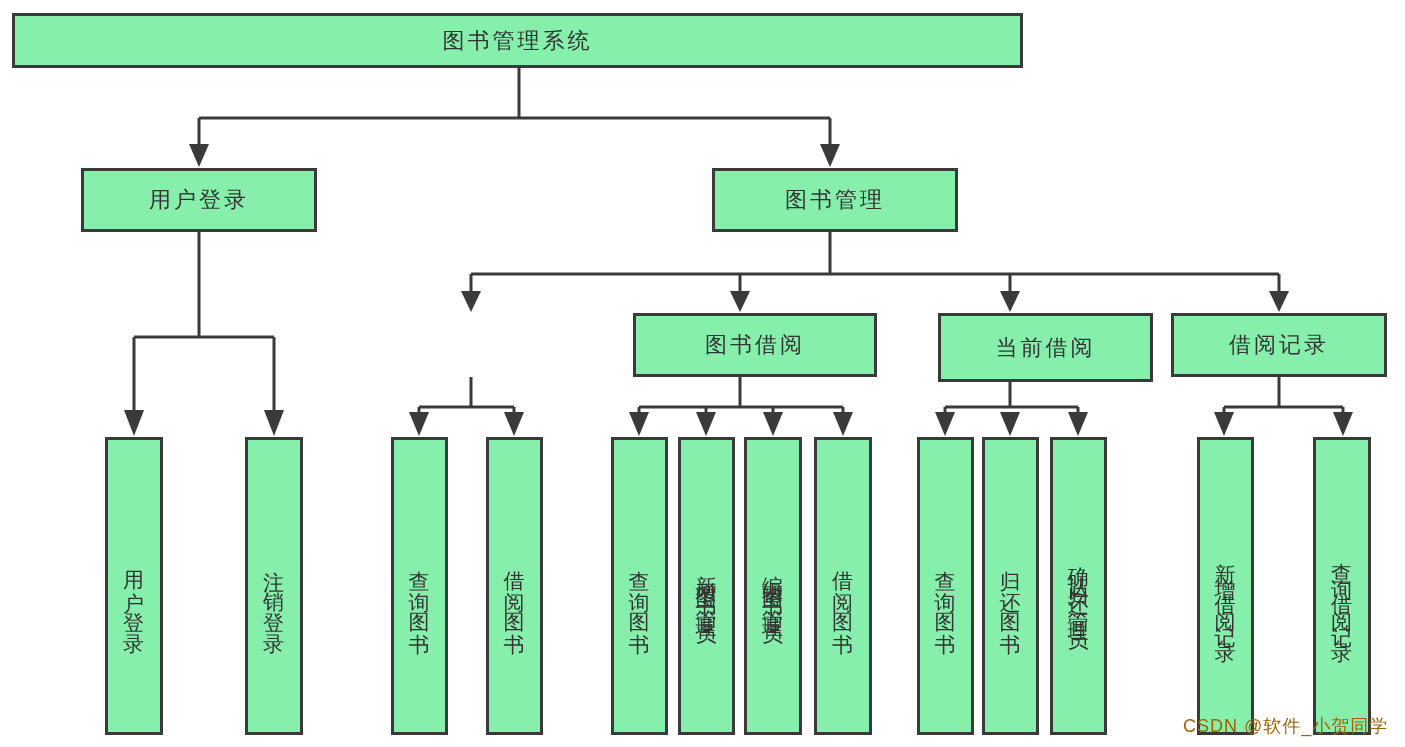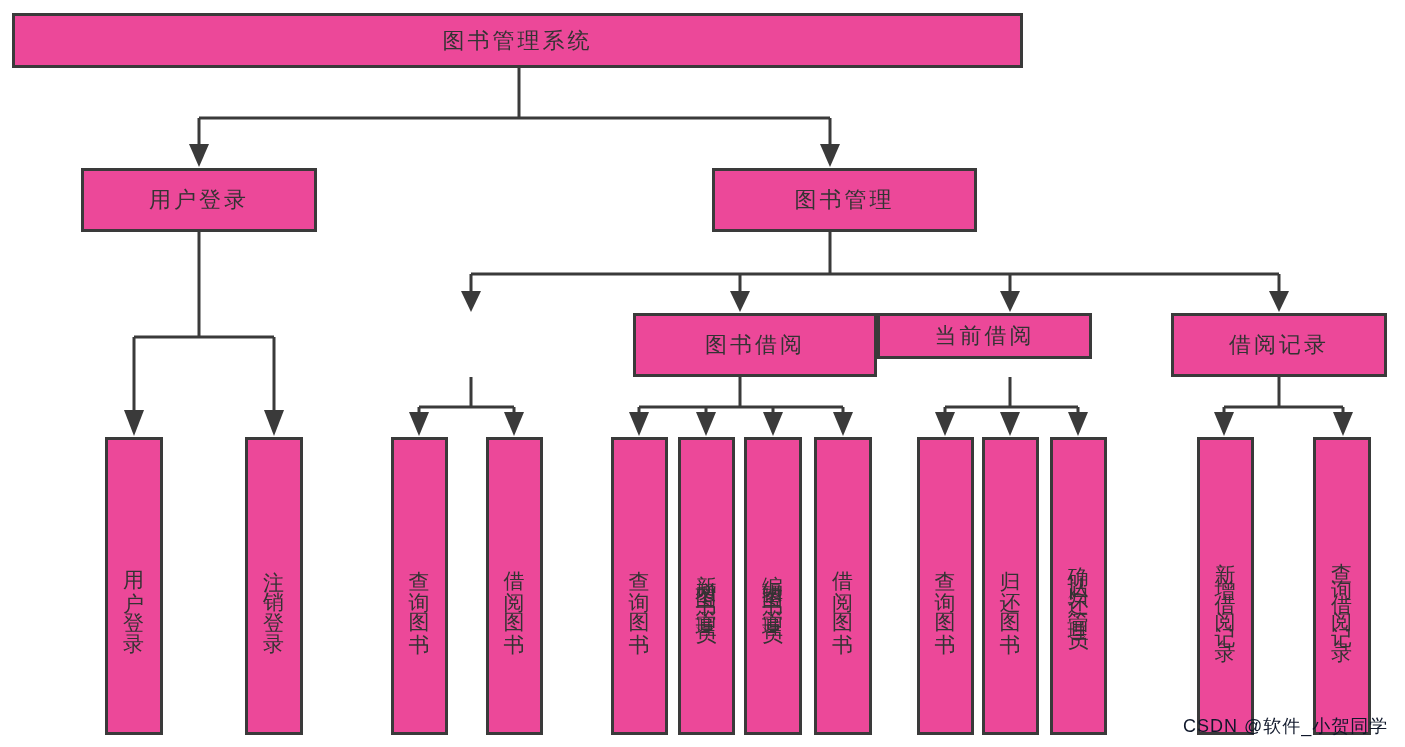--- a/index.html
+++ b/index.html
@@ -7,21 +7,21 @@
     position:relative;
     width:1405px;height:747px;
     background:#ffffff;
     font-family:"Liberation Sans", sans-serif;
     overflow:hidden;
   }
   svg.connectors{position:absolute;left:0;top:0;z-index:1;}
   .box{
     position:absolute;
     box-sizing:border-box;
-    background:#ec4899;
+    background:#86efac;
     border:3px solid #3a3a3a;
     display:flex;align-items:center;justify-content:center;
     color:#333333;
     z-index:2;
   }
   .hlabel{font-size:22px;letter-spacing:3px;white-space:nowrap;}
   .leaf{top:437px;height:298px;width:58px;}
   .leaf .vtext{
     writing-mode:vertical-rl;
     text-orientation:mixed;
@@ -31,31 +31,31 @@
   }
   .sp4 {letter-spacing:21px;transform:translateY(10px);}
   .sp6 {letter-spacing:16px;transform:translateY(8px);}
   .sp9 {letter-spacing:9px; transform:translateY(4px);}
   .sp10{letter-spacing:7px; transform:translateY(3px);}
   .watermark{
     position:absolute;
     left:1183px;top:714px;
     font-size:18px;
     letter-spacing:1px;
-    color:#0f172a;
+    color:#a16207;
     z-index:3;
     white-space:nowrap;
   }
   
   .n-root{left:12px;top:13px;width:1011px;height:55px;}
   .n-l2a{left:81px;top:168px;width:236px;height:64px;}
-  .n-l2b{left:712px;top:168px;width:265px;height:64px;}
+  .n-l2b{left:712px;top:168px;width:246px;height:64px;}
   .n-l3a{left:363px;top:313px;width:217px;height:64px;}
   .n-l3b{left:633px;top:313px;width:244px;height:64px;}
-  .n-l3c{left:877px;top:313px;width:215px;height:46px;}
+  .n-l3c{left:938px;top:313px;width:215px;height:69px;}
   .n-l3d{left:1171px;top:313px;width:216px;height:64px;text-align:center;}
   .lf1 {left:105px;}
   .lf2 {left:245px;}
   .lf3 {left:391px;width:57px;}
   .lf4 {left:486px;width:57px;}
   .lf5 {left:611px;width:57px;}
   .lf6 {left:678px;width:57px;}
   .lf7 {left:744px;}
   .lf8 {left:814px;}
   .lf9 {left:917px;width:57px;}

